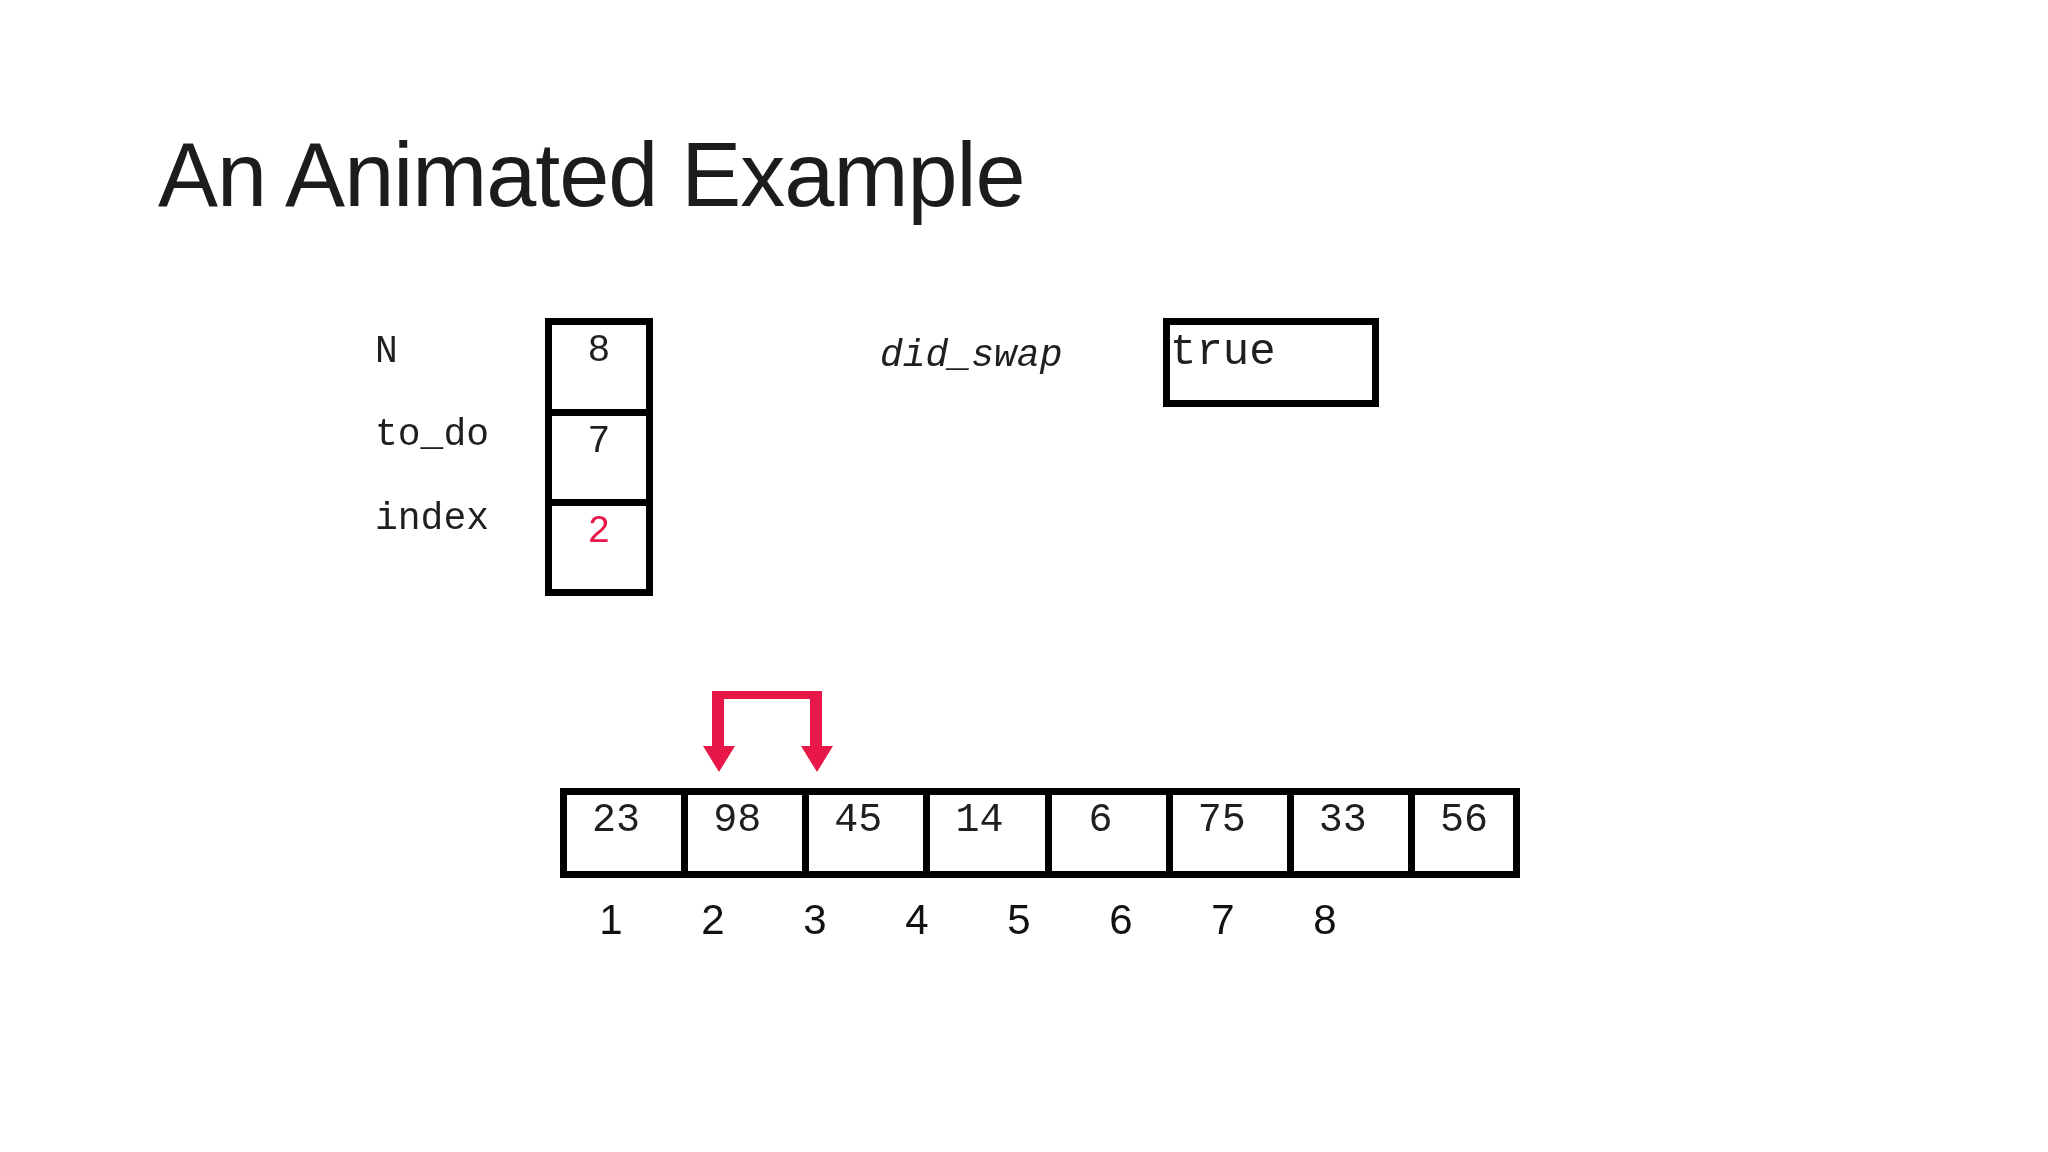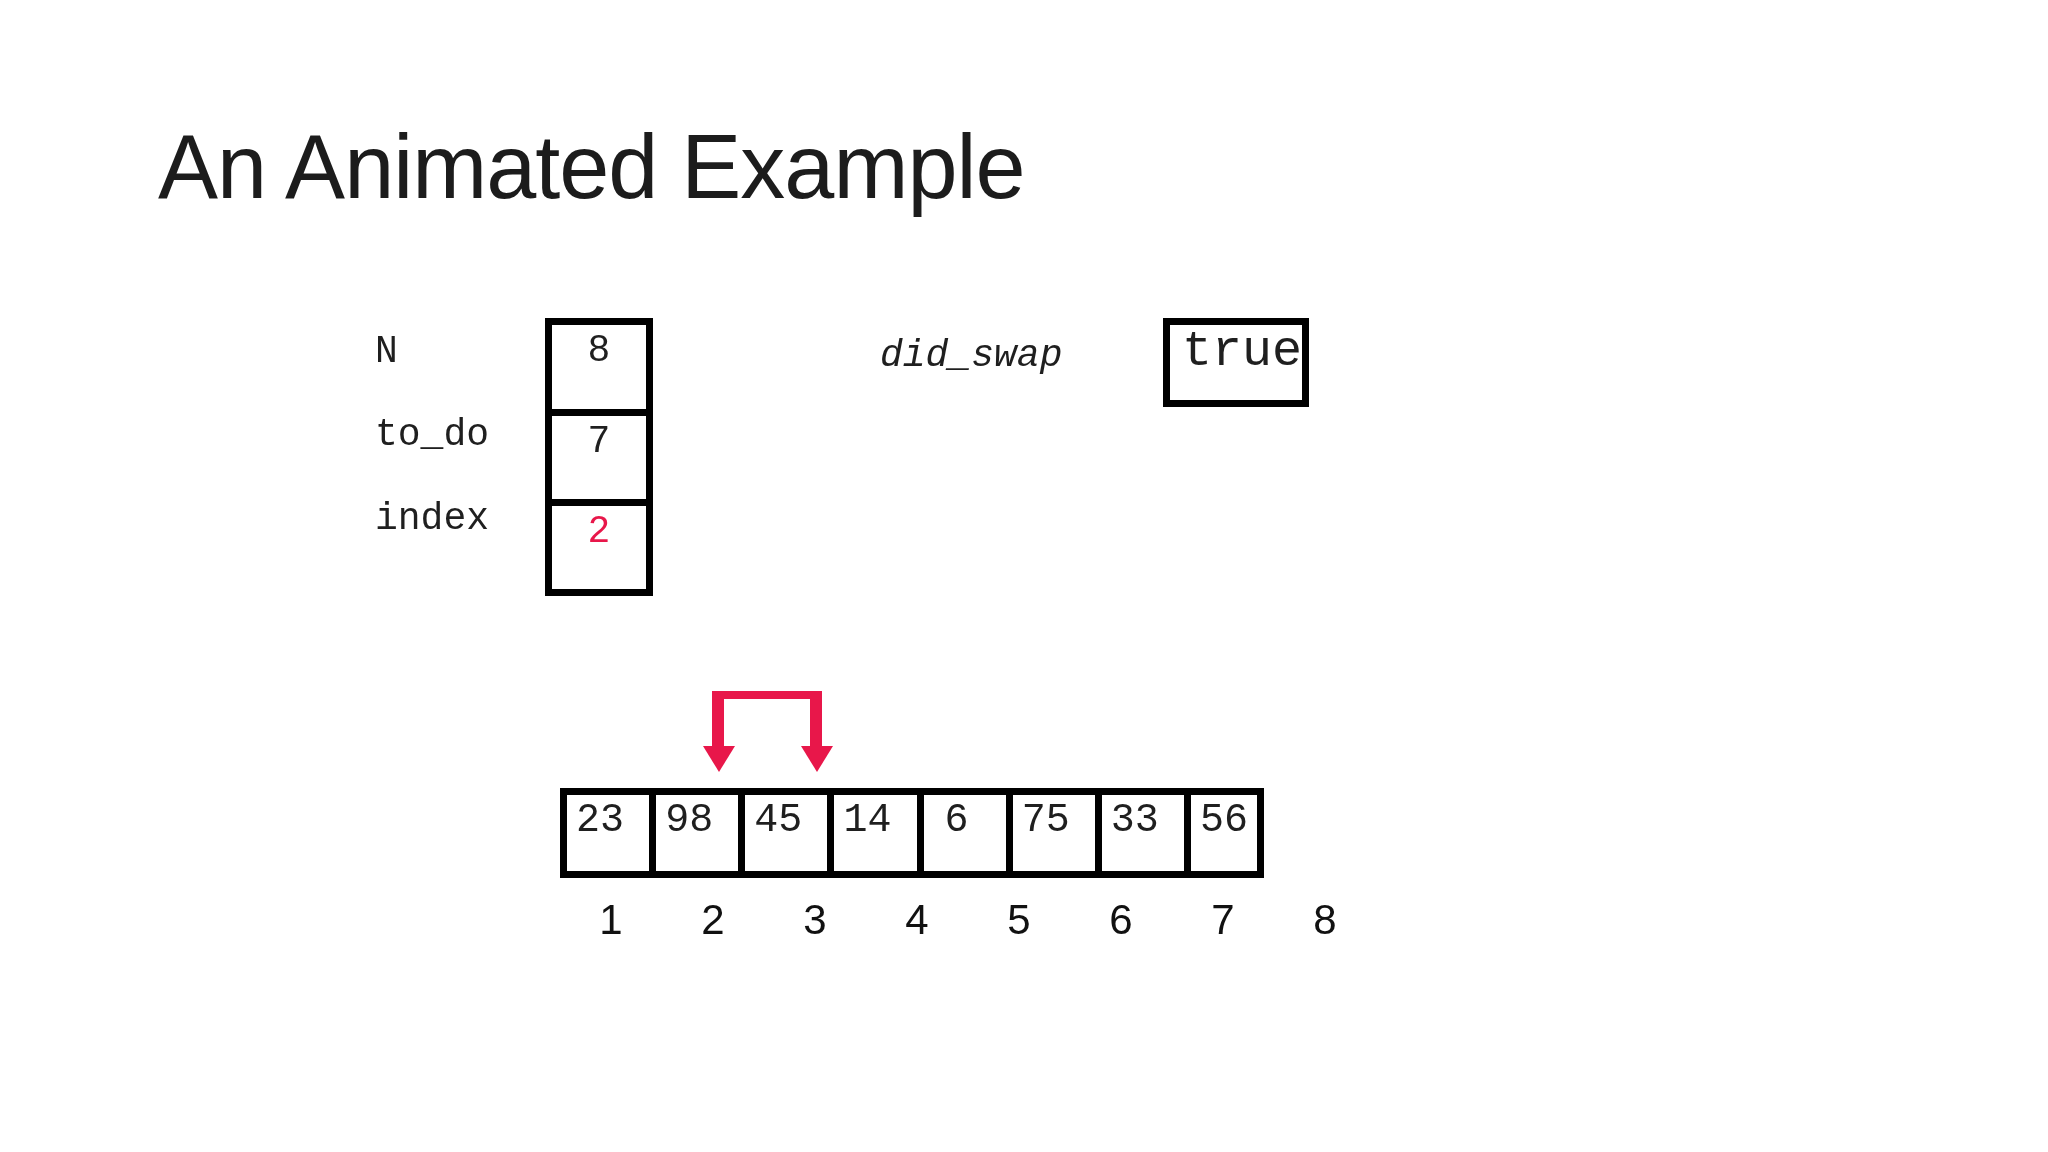--- a/index.html
+++ b/index.html
@@ -13,21 +13,21 @@
     height: 1152px;
     background: #ffffff;
     overflow: hidden;
     font-family: "Liberation Sans", sans-serif;
   }
   .abs { position: absolute; box-sizing: border-box; }
 
   
   .slide-title {
     left: 158px;
-    top: 122px;
+    top: 130px;
     font-size: 90px;
     line-height: 90px;
     font-weight: 300;
     letter-spacing: -1px;
     color: #1c1c1c;
     white-space: nowrap;
     text-align: right;
   }
 
   
@@ -57,27 +57,27 @@
     line-height: 40px;
   }
   .var-cell:first-child { height: 78px; }
   .var-cell + .var-cell { border-top: 7px solid #000; }
   .red-value { color: #e8174a; }
 
   
   .didswap-box {
     left: 1163px;
     top: 318px;
-    width: 146px;
+    width: 216px;
     height: 89px;
     border: 7px solid #000;
     background: #fff;
-    text-align: right;
+    text-align: left;
     padding-top: 7px;
-    font-size: 50px;
+    font-size: 44px;
     line-height: 40px;
   }
 
   
   .bracket-part { background: #e8174a; }
   .bracket-bar      { left: 712px; top: 691px; width: 110px; height: 8px; }
   .bracket-arm-l    { left: 712px; top: 691px; width: 12px;  height: 57px; }
   .bracket-arm-r    { left: 810px; top: 691px; width: 12px;  height: 57px; }
   .arrowhead {
     width: 0; height: 0;
@@ -85,21 +85,21 @@
     border-right: 16px solid transparent;
     border-top: 26px solid #e8174a;
   }
   .arrowhead-l { left: 703px; top: 746px; }
   .arrowhead-r { left: 801px; top: 746px; }
 
   
   .array-row {
     left: 560px;
     top: 788px;
-    width: 704px;
+    width: 960px;
     height: 90px;
     border: 7px solid #000;
     background: #fff;
     display: flex;
   }
   .array-cell {
     flex: 1;
     text-align: center;
     padding-top: 5px;
     font-size: 40px;

